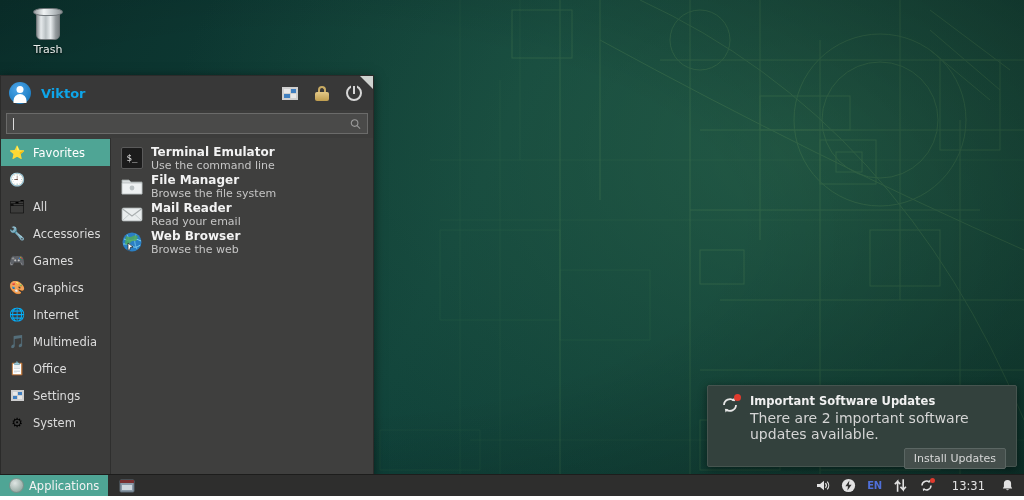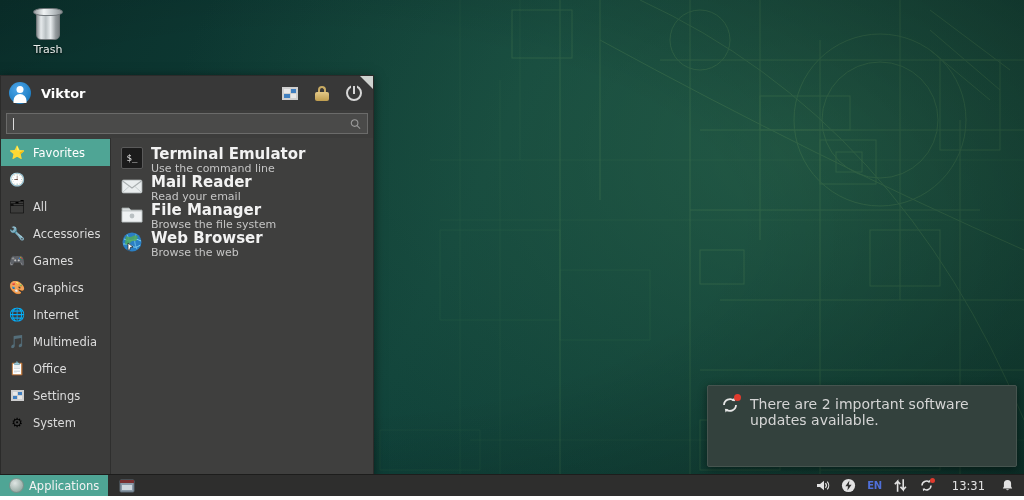--- a/index.html
+++ b/index.html
@@ -80,21 +80,21 @@
     transform: translateX(-50%);
     width: 7px; height: 7px; border-radius: 50%; background: #fff;
   }
   #avatar::after {
     content: ""; position: absolute; left: 50%; top: 12px;
     transform: translateX(-50%);
     width: 13px; height: 9px; border-radius: 7px 7px 0 0; background: #fff;
   }
   #username {
     margin-left: 10px;
-    color: #ffffff; font-size: 13px; font-weight: bold;
+    color: #0ea5e9; font-size: 13px; font-weight: bold;
   }
   #header-actions { margin-left: auto; display: flex; align-items: center; gap: 14px; padding-right: 4px; }
   .hdr-btn { width: 18px; height: 18px; display: flex; align-items: center; justify-content: center; cursor: pointer; }
   
   .ico-settings { width: 16px; height: 13px; border: 1px solid #cfcfcf; display: grid; grid-template-columns: 1fr 1fr; grid-template-rows: 1fr 1fr; gap: 1px; padding: 1px; background:#cfcfcf;}
   .ico-settings i { display:block; background:#3f7fc0; }
   .ico-settings i:nth-child(1){ background:#e8e8e8; }
   .ico-settings i:nth-child(4){ background:#e8e8e8; }
   
   .ico-lock { position: relative; width: 14px; height: 15px; }
@@ -155,21 +155,21 @@
   #app-list {
     flex: 1; background: #3f3f3e; padding: 5px 0 0 0;
     overflow: hidden;
   }
   .app-item {
     display: flex; align-items: flex-start; gap: 8px;
     padding: 2px 8px 3px 10px; height: 28px; cursor: pointer;
   }
   .app-ico { width: 22px; height: 22px; flex: 0 0 22px; margin-top: 2px; position: relative; }
   .app-text { display: flex; flex-direction: column; line-height: 1.16; padding-top: 1px; }
-  .app-name { font-size: 15px; font-weight: bold; color: #f2f2f2; }
+  .app-name { font-size: 12px; font-weight: bold; color: #f2f2f2; }
   .app-desc { font-size: 11px; color: #c5c5c5; }
   
   .ico-terminal { background: #1b1b1b; border: 1px solid #5a5a5a; border-radius: 2px;
       color: #e8e8e8; font-family: "DejaVu Sans Mono", monospace; font-size: 9px;
       display: flex; align-items: center; justify-content: center; }
   
   #notification {
     position: absolute; left: 707px; top: 385px;
     width: 310px; height: 82px;
     background: #33413d; border: 1px solid #46544f;
@@ -368,42 +368,42 @@
           <span class="app-ico ico-terminal">$_</span>
           <span class="app-text">
             <span class="app-name">Terminal Emulator</span>
             <span class="app-desc">Use the command line</span>
           </span>
         </div>
 
         <div class="app-item">
           <span class="app-ico">
             <svg viewBox="0 0 22 22" width="22" height="22">
+              <path d="M1 5 h7 l2 2 h11 v12 h-20 z" fill="#d8dcdd" stroke="#9ea4a5" stroke-width=".8"></path>
+              <path d="M1 8 h20 v11 h-20 z" fill="#eef1f2" stroke="#a8aeaf" stroke-width=".6"></path>
+              <circle cx="11" cy="13" r="2.4" fill="#b9c0c2"></circle>
+            </svg>
+          </span>
+          <span class="app-text">
+            <span class="app-name">File Manager</span>
+            <span class="app-desc">Browse the file system</span>
+          </span>
+        </div>
+
+        <div class="app-item">
+          <span class="app-ico">
+            <svg viewBox="0 0 22 22" width="22" height="22">
               <rect x="1" y="5" width="20" height="13" rx="1.5" fill="#e9edee" stroke="#a3a9aa" stroke-width=".8"></rect>
               <path d="M1.6 6 L11 13 L20.4 6" fill="none" stroke="#a8aeaf" stroke-width="1.1"></path>
               <path d="M1.6 17.4 L8 11.5 M20.4 17.4 L14 11.5" fill="none" stroke="#c2c8c9" stroke-width=".9"></path>
             </svg>
           </span>
           <span class="app-text">
             <span class="app-name">Mail Reader</span>
             <span class="app-desc">Read your email</span>
-          </span>
-        </div>
-
-        <div class="app-item">
-          <span class="app-ico">
-            <svg viewBox="0 0 22 22" width="22" height="22">
-              <path d="M1 5 h7 l2 2 h11 v12 h-20 z" fill="#d8dcdd" stroke="#9ea4a5" stroke-width=".8"></path>
-              <path d="M1 8 h20 v11 h-20 z" fill="#eef1f2" stroke="#a8aeaf" stroke-width=".6"></path>
-              <circle cx="11" cy="13" r="2.4" fill="#b9c0c2"></circle>
-            </svg>
-          </span>
-          <span class="app-text">
-            <span class="app-name">File Manager</span>
-            <span class="app-desc">Browse the file system</span>
           </span>
         </div>
 
         <div class="app-item">
           <span class="app-ico">
             <svg viewBox="0 0 22 22" width="22" height="22">
               <circle cx="11" cy="11" r="9.5" fill="#2a7fc4"></circle>
               <path d="M3 8 q5 3 9 1 t8 1 M2.2 13 q6 -1 9 2 t8 -1" fill="none" stroke="#7fd0f0" stroke-width="1"></path>
               <path d="M6 3.5 q4 7 1 15 M15 3.2 q-3 8 1 15" fill="none" stroke="#6fc2e8" stroke-width=".9"></path>
               <path d="M5 5 q4 2 7 0 q3 -2 5 1 l-2 4 q-4 -1 -6 2 q-2 3 -5 1 z" fill="#4fa95e" opacity=".85"></path>
@@ -425,22 +425,26 @@
       <div id="notif-icon">
         <svg viewBox="0 0 20 20" width="20" height="20">
           <path d="M4 10 a6 6 0 0 1 10 -4.3" fill="none" stroke="#e6e6e6" stroke-width="1.8"></path>
           <path d="M16 10 a6 6 0 0 1 -10 4.3" fill="none" stroke="#e6e6e6" stroke-width="1.8"></path>
           <path d="M14.5 2.6 l0.6 3.6 l-3.5 -0.8 z" fill="#e6e6e6"></path>
           <path d="M5.5 17.4 l-0.6 -3.6 l3.5 0.8 z" fill="#e6e6e6"></path>
         </svg>
         <span id="notif-badge"></span>
       </div>
       <div>
+        <div id="notif-title">Important Software Updates</div>
         <div id="notif-body">There are 2 important software updates available.</div>
       </div>
+    </div>
+    <div id="notif-actions">
+      <button id="install-updates-btn">Install Updates</button>
     </div>
   </div>
 
   <div id="taskbar">
 
     <div id="applications-button">
       <span id="app-btn-icon"></span>
       <span id="app-btn-label">Applications</span>
     </div>
 

